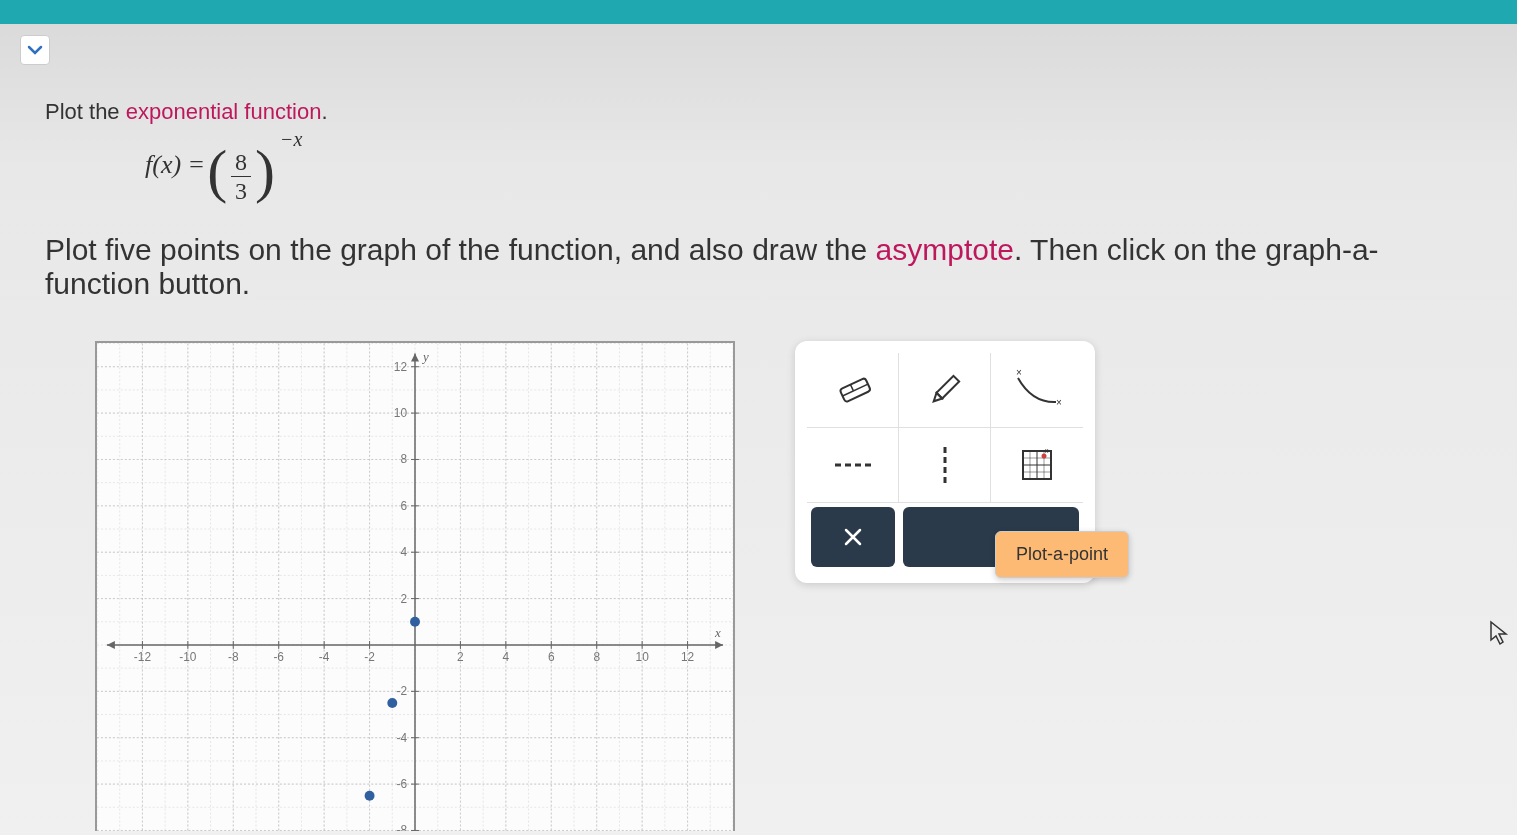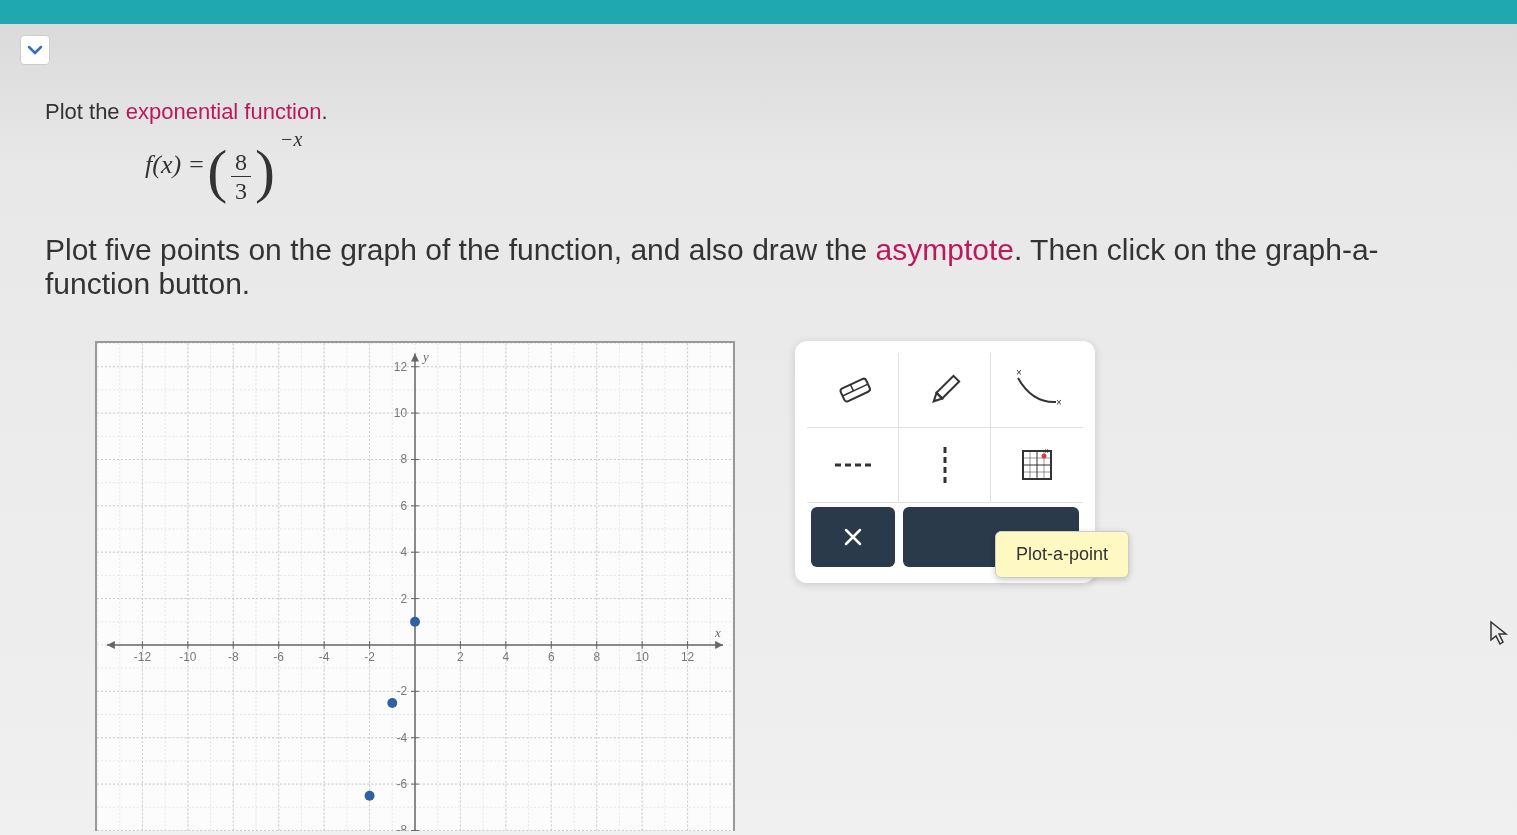--- a/index.html
+++ b/index.html
@@ -173,21 +173,21 @@
     .tool-btn.selected {
       background: #2a3a4a;
       border-radius: 6px;
       margin: 4px;
       height: 60px;
     }
     .tooltip {
       position: absolute;
       top: 190px;
       left: 200px;
-      background: #fef9c3;
+      background: #fdba74;
       border: 1px solid #ccc;
       border-radius: 6px;
       padding: 12px 20px;
       font-size: 18px;
       color: #333;
       box-shadow: 0 2px 6px rgba(0,0,0,0.2);
       white-space: nowrap;
     }
     .cursor-icon {
       position: absolute;

